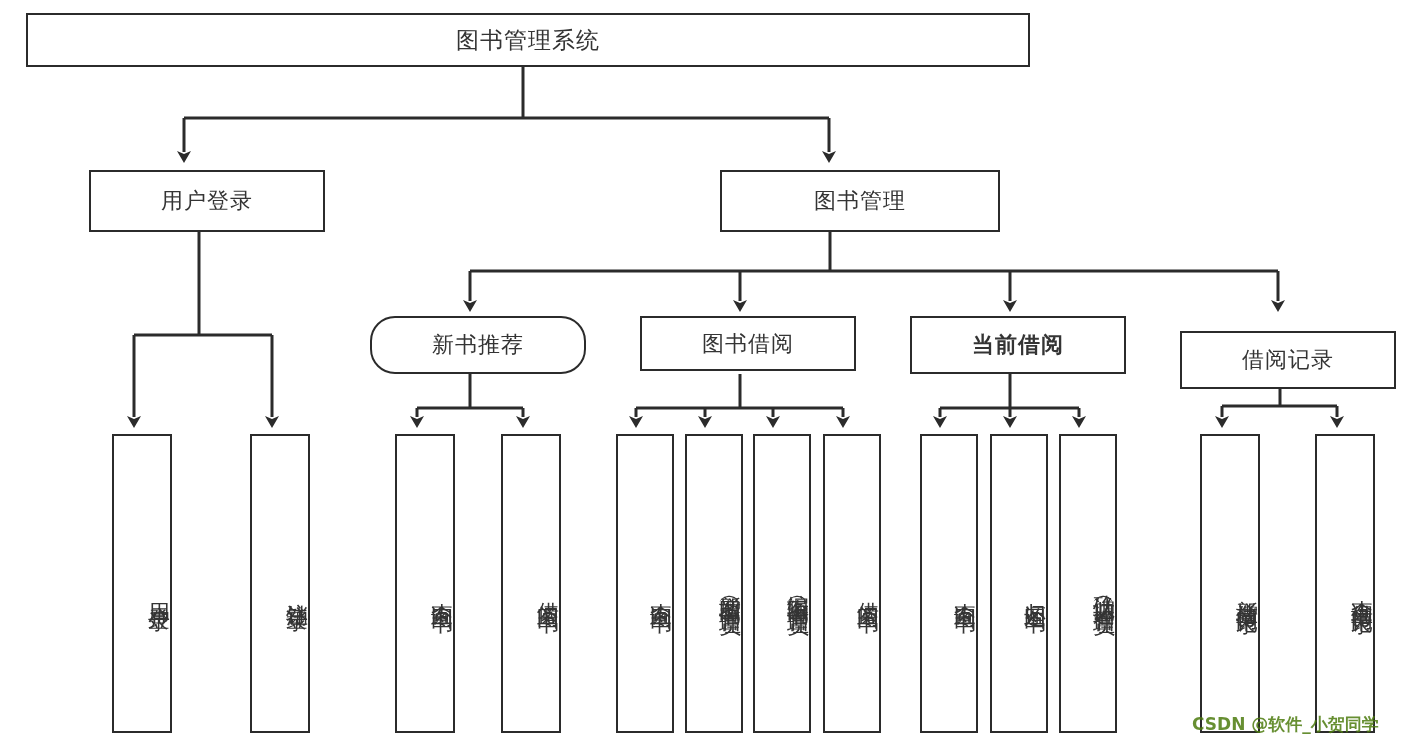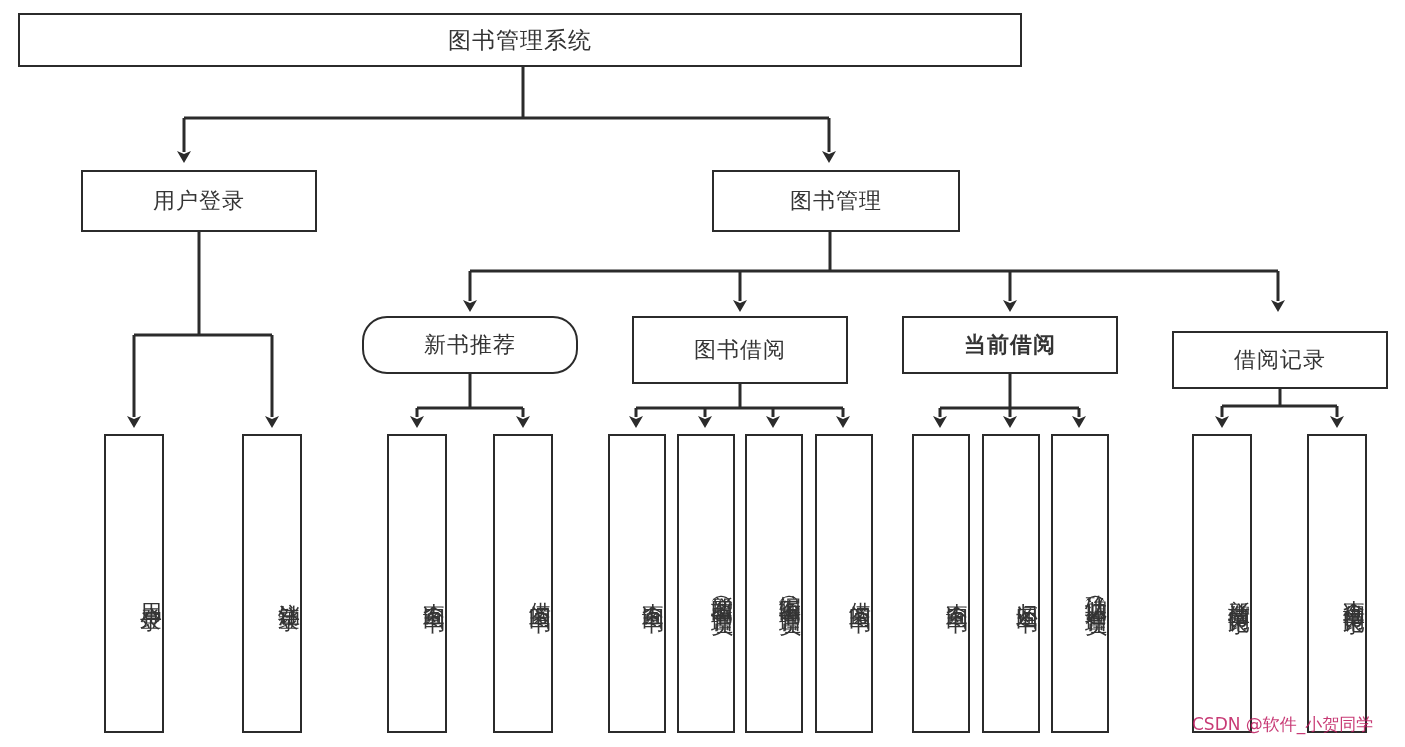--- a/index.html
+++ b/index.html
@@ -11,42 +11,44 @@
   }
   #diagram-root{position:relative;width:1405px;height:747px;background:#fff;}
   svg.wires{position:absolute;left:0;top:0;width:1405px;height:747px;}
   .node{
     position:absolute;
     background:#ffffff;
     border:2px solid #2b2b2b;
     box-sizing:border-box;
     display:flex;align-items:center;justify-content:center;
     color:#343434;
+    margin-left:8px;
   }
   .node.horiz{font-size:22px;letter-spacing:1px;}
   .node.root{font-size:23px;}
   .node.vert{
     writing-mode:vertical-rl;
     text-orientation:upright;
     font-size:22px;
     letter-spacing:3px;
     line-height:1;
     padding-top:14px;
     align-items:flex-start;
     justify-content:center;
   }
   .node .txt{display:block;white-space:nowrap;}
   #watermark{
     position:absolute;
     left:1192px;top:713px;
     font-size:17px;
-    color:#be185d;
+    color:#4d7c0f;
     opacity:.85;
     white-space:nowrap;
     font-family:"DejaVu Sans","Liberation Sans",sans-serif;
+    font-weight:bold;
   }
 </style>
 </head>
 <body>
 
 <div id="diagram-root">
 
   <svg class="wires" viewBox="0 0 1405 747">
     <defs>
       <marker id="arw" markerWidth="12" markerHeight="14" refX="1" refY="7" orient="auto" markerUnits="userSpaceOnUse">
@@ -97,28 +99,28 @@
     </g>
   </svg>
 
   <div class="node root horiz" style="left:18px;top:13px;width:1004px;height:54px;">
     <span class="txt">图书管理系统</span>
   </div>
 
   <div class="node horiz" style="left:81px;top:170px;width:236px;height:62px;">
     <span class="txt">用户登录</span>
   </div>
-  <div class="node horiz" style="left:712px;top:170px;width:248px;height:62px;">
+  <div class="node horiz" style="left:712px;top:170px;width:280px;height:62px;">
     <span class="txt">图书管理</span>
   </div>
 
   <div class="node horiz" style="left:362px;top:316px;width:216px;height:58px;border-radius:25px;">
     <span class="txt">新书推荐</span>
   </div>
-  <div class="node horiz" style="left:632px;top:316px;width:216px;height:68px;">
+  <div class="node horiz" style="left:632px;top:316px;width:216px;height:55px;">
     <span class="txt">图书借阅</span>
   </div>
   <div class="node horiz" style="left:902px;top:316px;width:216px;height:58px;font-weight:bold;">
     <span class="txt">当前借阅</span>
   </div>
   <div class="node horiz" style="left:1172px;top:331px;width:216px;height:58px;">
     <span class="txt">借阅记录</span>
   </div>
 
   <div class="node vert" style="left:104px;top:434px;width:60px;height:299px;">

